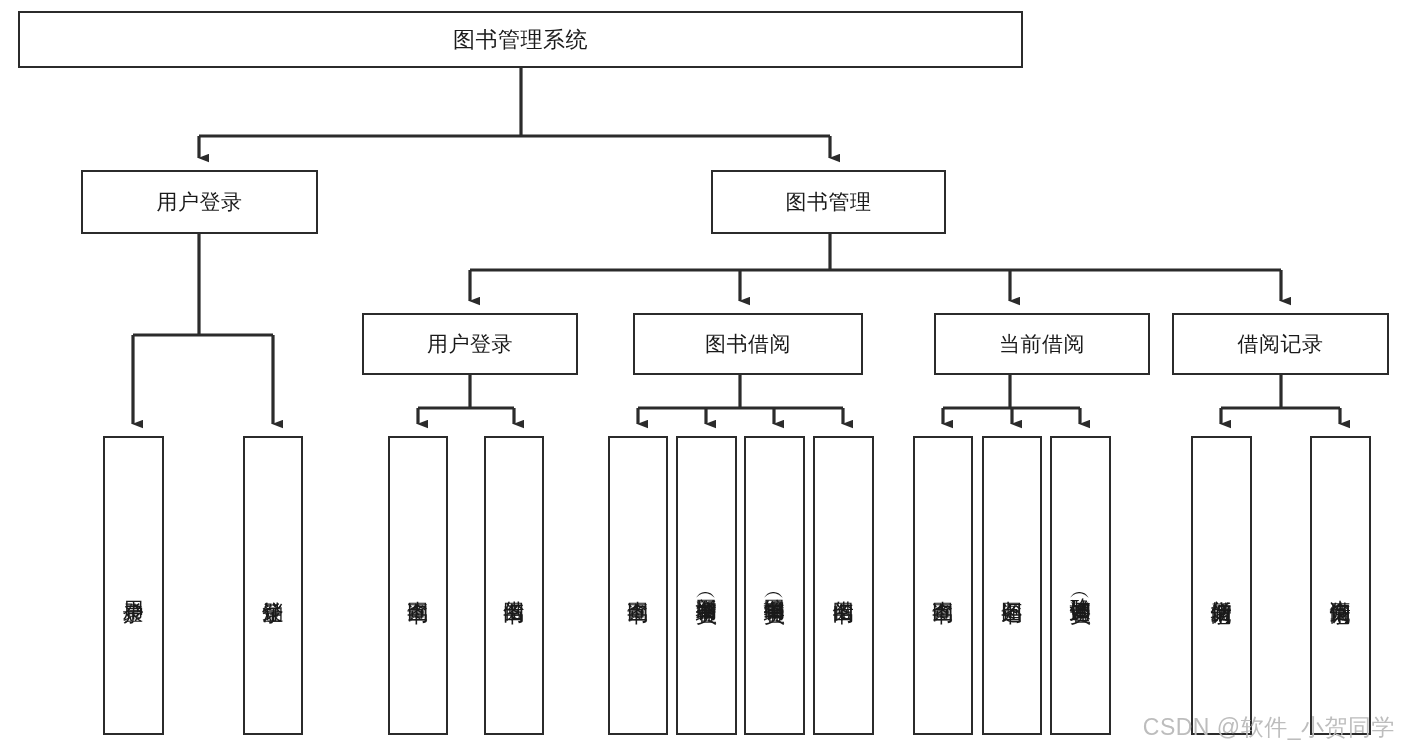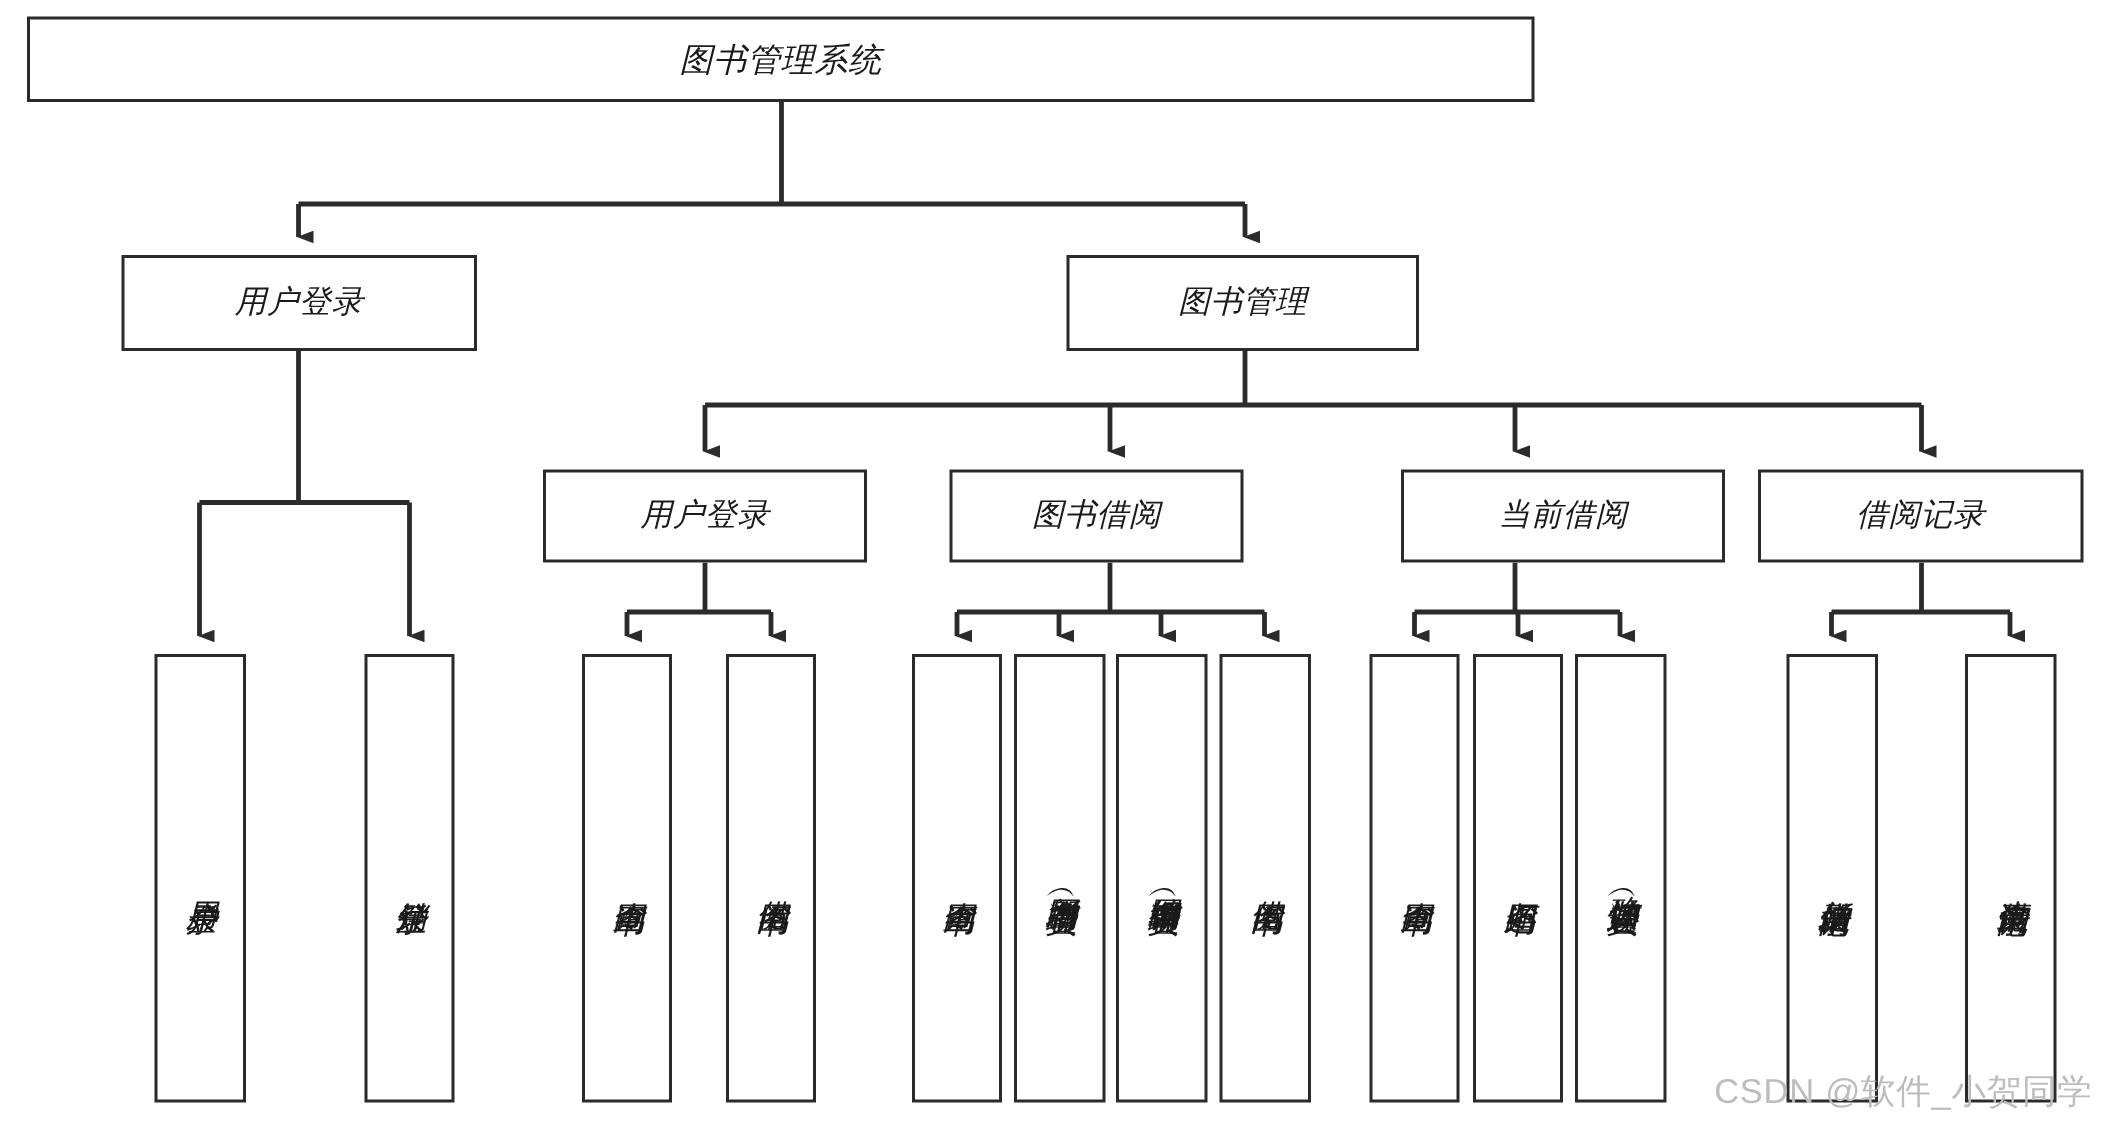--- a/index.html
+++ b/index.html
@@ -32,21 +32,20 @@
     display: flex;
     align-items: center;
     justify-content: center;
     color: #1a1a1a;
   }
   .node .label {
     font-size: 21px;
     line-height: 1.18;
     letter-spacing: 0.5px;
     white-space: nowrap;
-    font-style: italic;
   }
   .node.vertical {
     align-items: center;
     justify-content: center;
   }
   .node.vertical .label {
     writing-mode: vertical-rl;
     text-orientation: upright;
     font-size: 21px;
     line-height: 1.32;
@@ -131,21 +130,21 @@
   <div class="node" id="node-user-login" style="left: 81px; top: 170px; width: 237px; height: 64px;">
     <span class="label">用户登录</span>
   </div>
   <div class="node" id="node-book-manage" style="left: 711px; top: 170px; width: 235px; height: 64px;">
     <span class="label">图书管理</span>
   </div>
 
   <div class="node" id="node-new-book-recommend" style="left: 362px; top: 313px; width: 216px; height: 62px;">
     <span class="label">用户登录</span>
   </div>
-  <div class="node" id="node-book-borrow" style="left: 633px; top: 313px; width: 196px; height: 62px;">
+  <div class="node" id="node-book-borrow" style="left: 633px; top: 313px; width: 230px; height: 62px;">
     <span class="label">图书借阅</span>
   </div>
   <div class="node" id="node-current-borrow" style="left: 902px; top: 313px; width: 216px; height: 62px; margin-left: 32px;">
     <span class="label">当前借阅</span>
   </div>
   <div class="node" id="node-borrow-record" style="left: 1172px; top: 313px; width: 217px; height: 62px;">
     <span class="label">借阅记录</span>
   </div>
 
   <div class="node vertical" id="leaf-0" style="left: 103px; top: 436px; width: 61px; height: 299px;">

